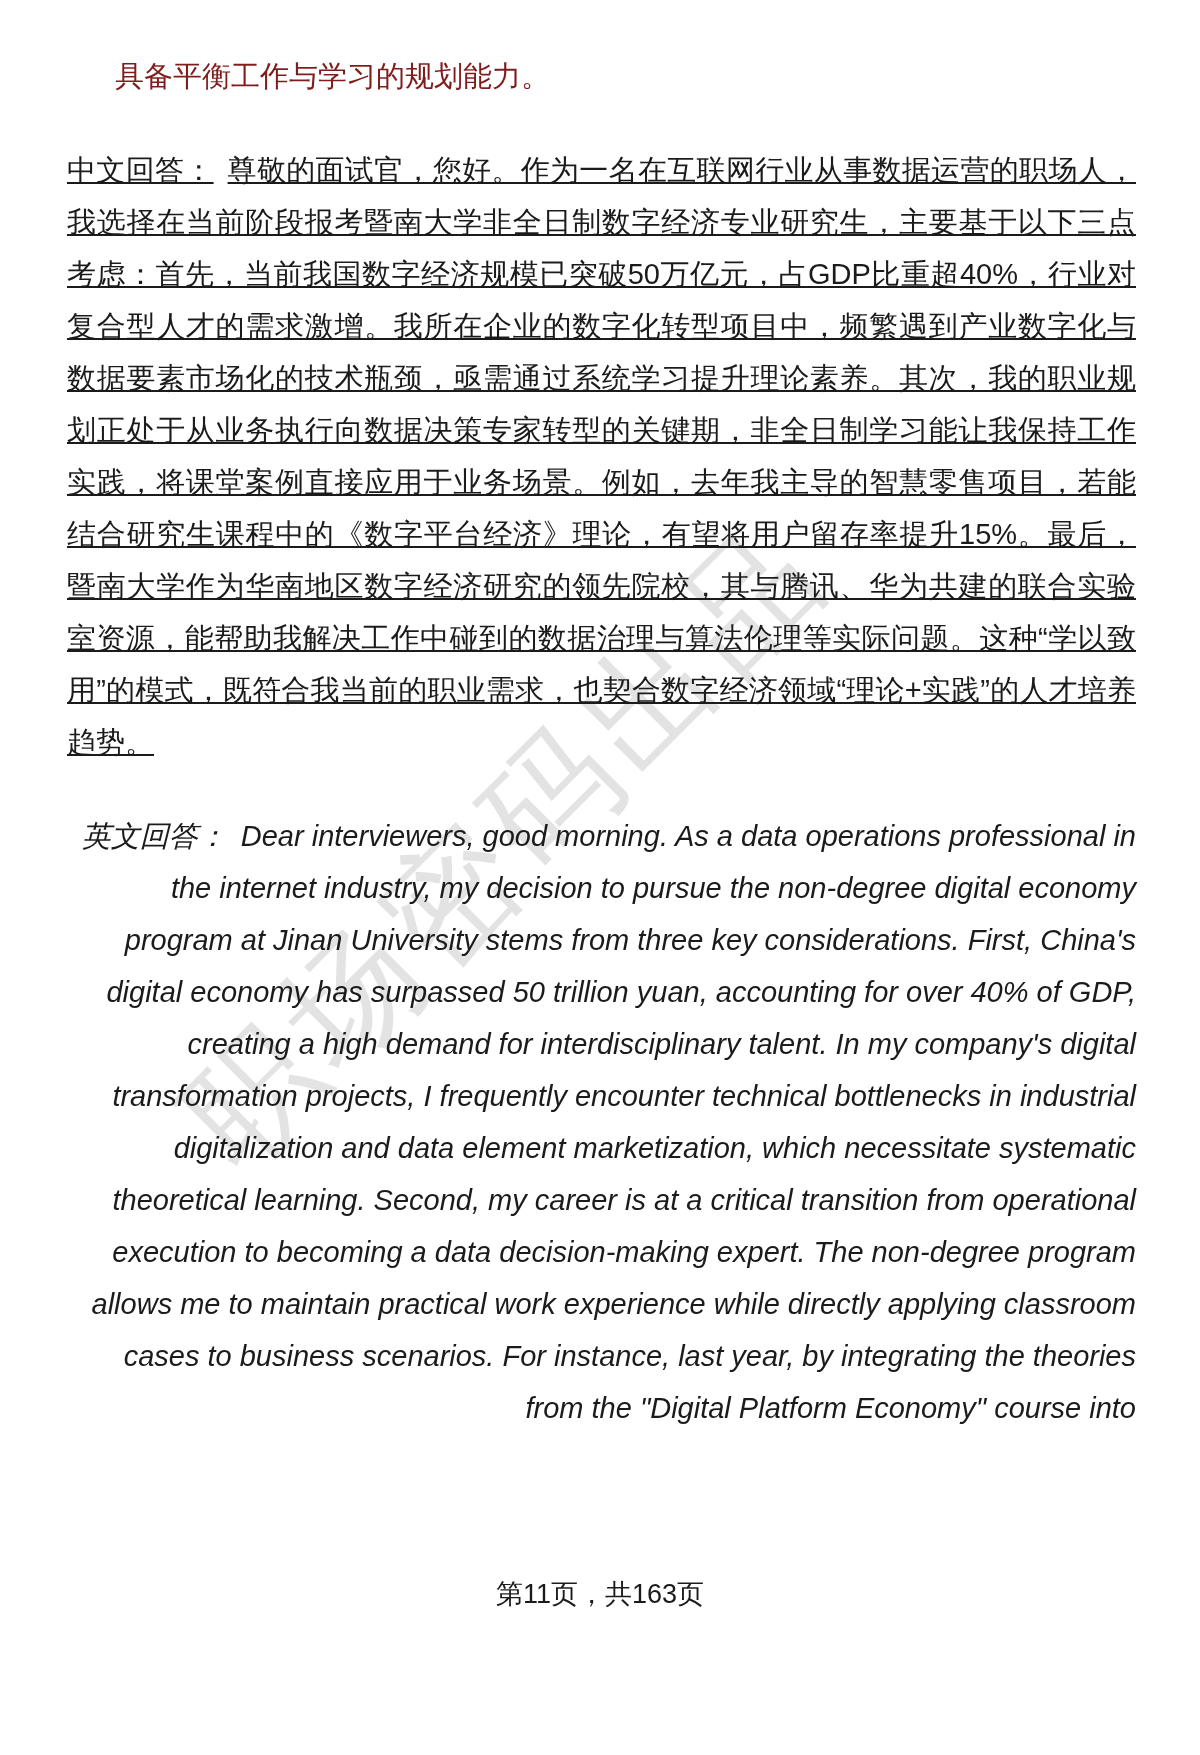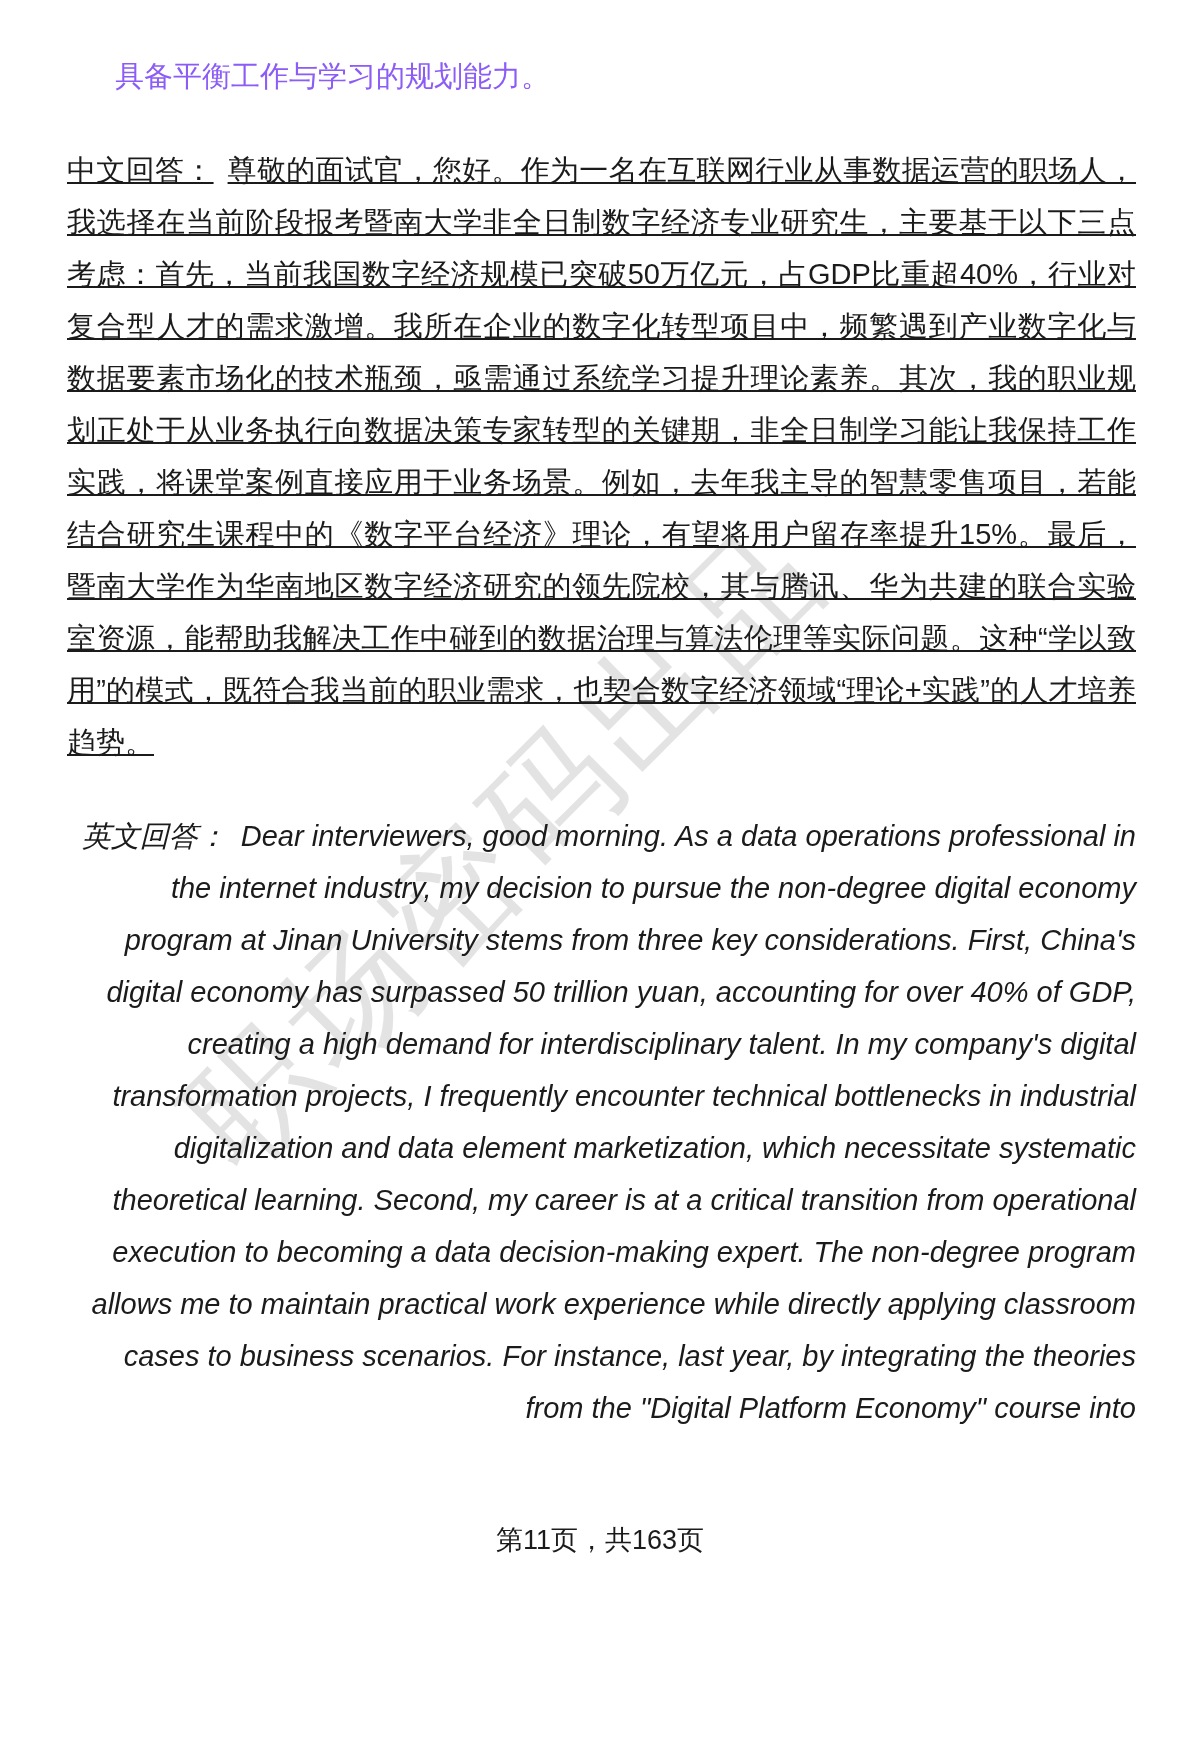--- a/index.html
+++ b/index.html
@@ -17,21 +17,21 @@
   }
   .content {
     position: relative;
     z-index: 1;
     padding: 50px 64px 0 67px;
   }
   .heading {
     font-size: 29px;
     line-height: 52px;
     text-indent: 48px;
-    color: #8b5cf6;
+    color: #7f1d1d;
   }
   .para {
     font-size: 29px;
     line-height: 52px;
     margin-top: 42px;
     color: #1b1b1b;
   }
   .para.zh {
     text-align: justify;
     text-justify: inter-ideograph;
@@ -53,21 +53,21 @@
     font-size: 130px;
     letter-spacing: 10px;
     white-space: nowrap;
     color: rgba(0, 0, 0, 0.11);
     pointer-events: none;
     user-select: none;
   }
   .footer {
     position: absolute;
     z-index: 1;
-    top: 1522px;
+    top: 1576px;
     left: 0;
     width: 100%;
     text-align: center;
     font-size: 27px;
     color: #1b1b1b;
   }
 </style>
 </head>
 <body>
 

